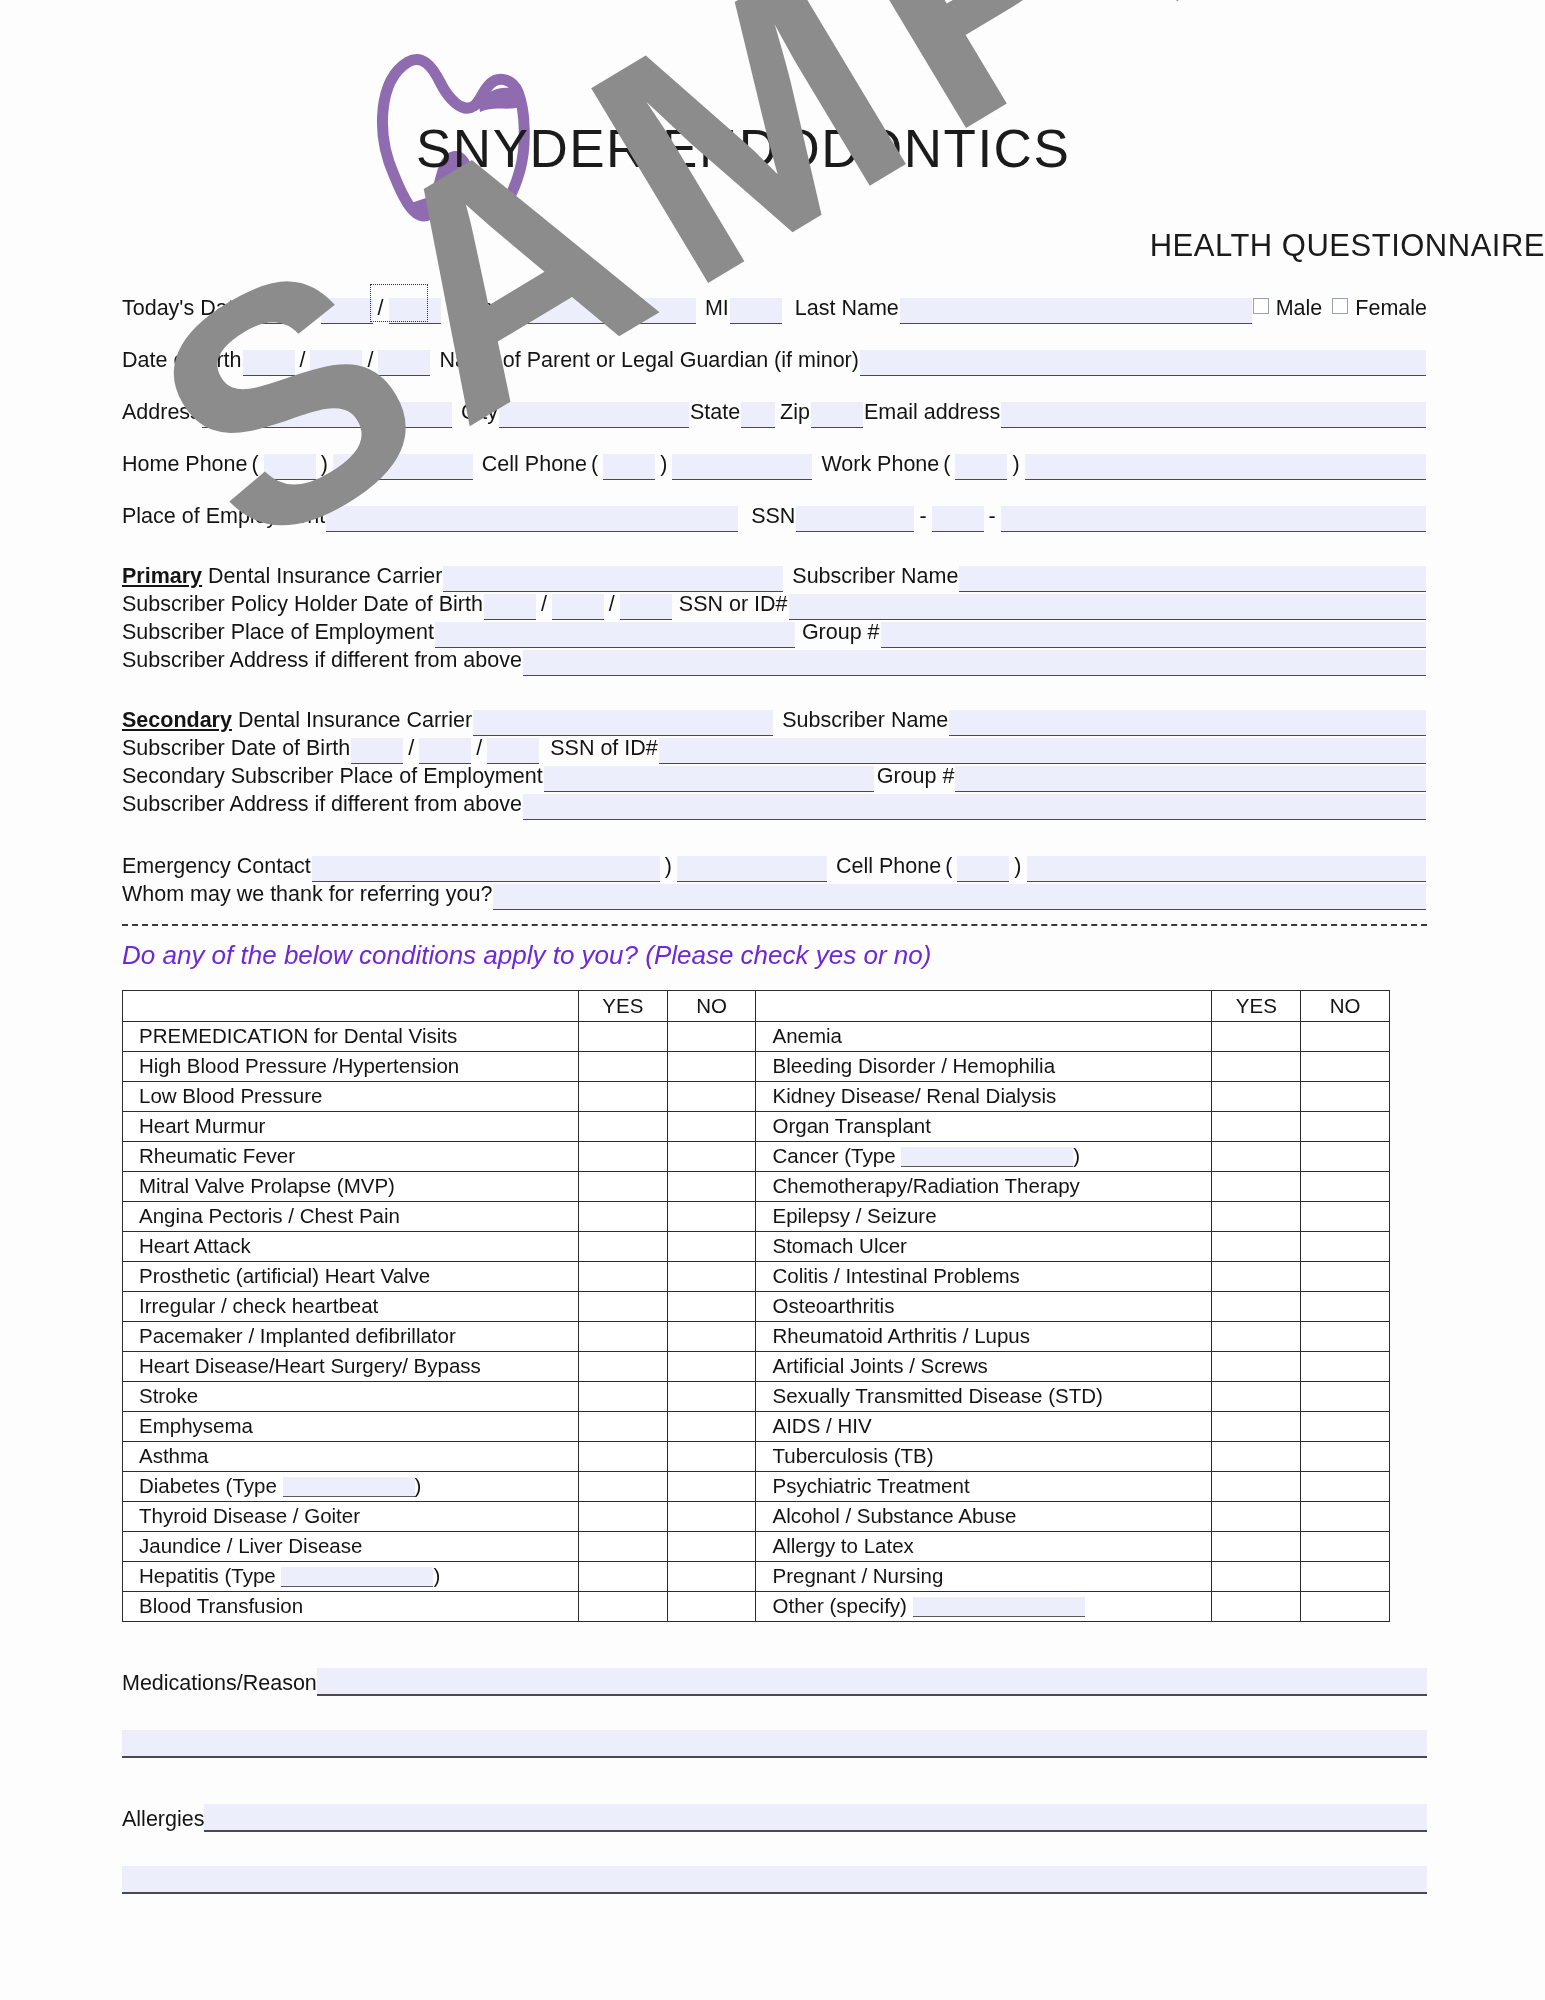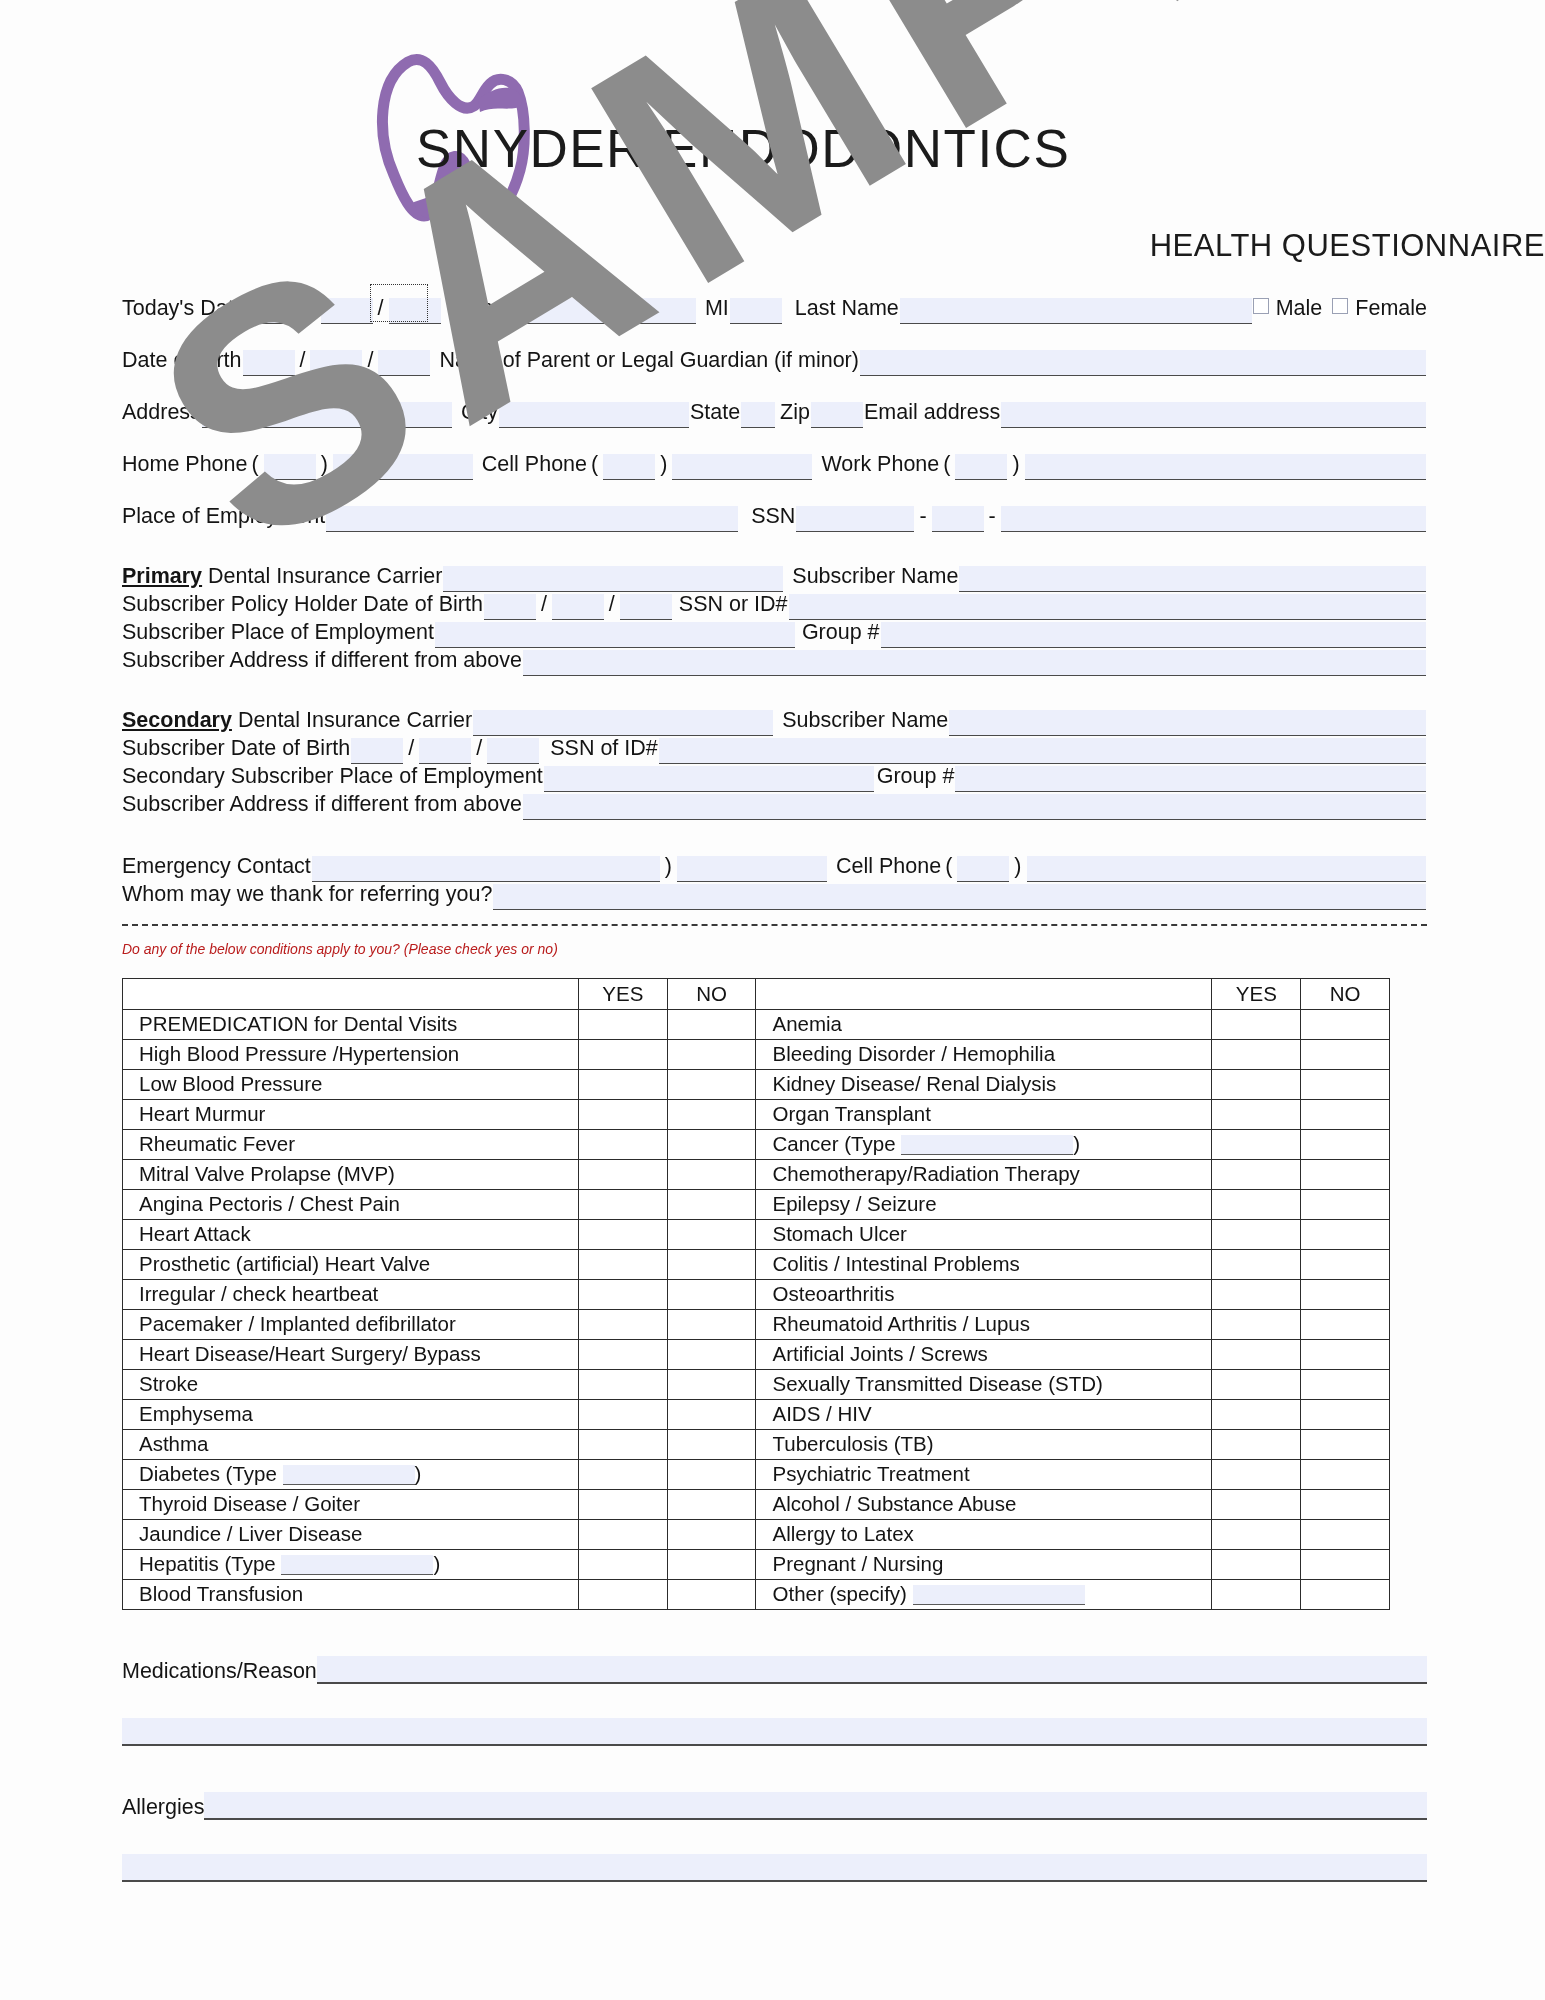--- a/index.html
+++ b/index.html
@@ -132,23 +132,23 @@
 
   
   .dashed-rule {
     border: 0;
     border-top: 2.5px dashed #3a3a3a;
     margin: 14px 0 16px 0;
   }
 
   .italic-note {
     font-style: italic;
-    font-size: 14px;
+    font-size: 26px;
     margin-bottom: 22px;
-    color: #b91c1c;
+    color: #6d28d9;
   }
 
   
   table.cond {
     border-collapse: collapse;
     width: 1268px;
     margin-left: 0px;
     table-layout: fixed;
     font-size: 20.5px;
   }

